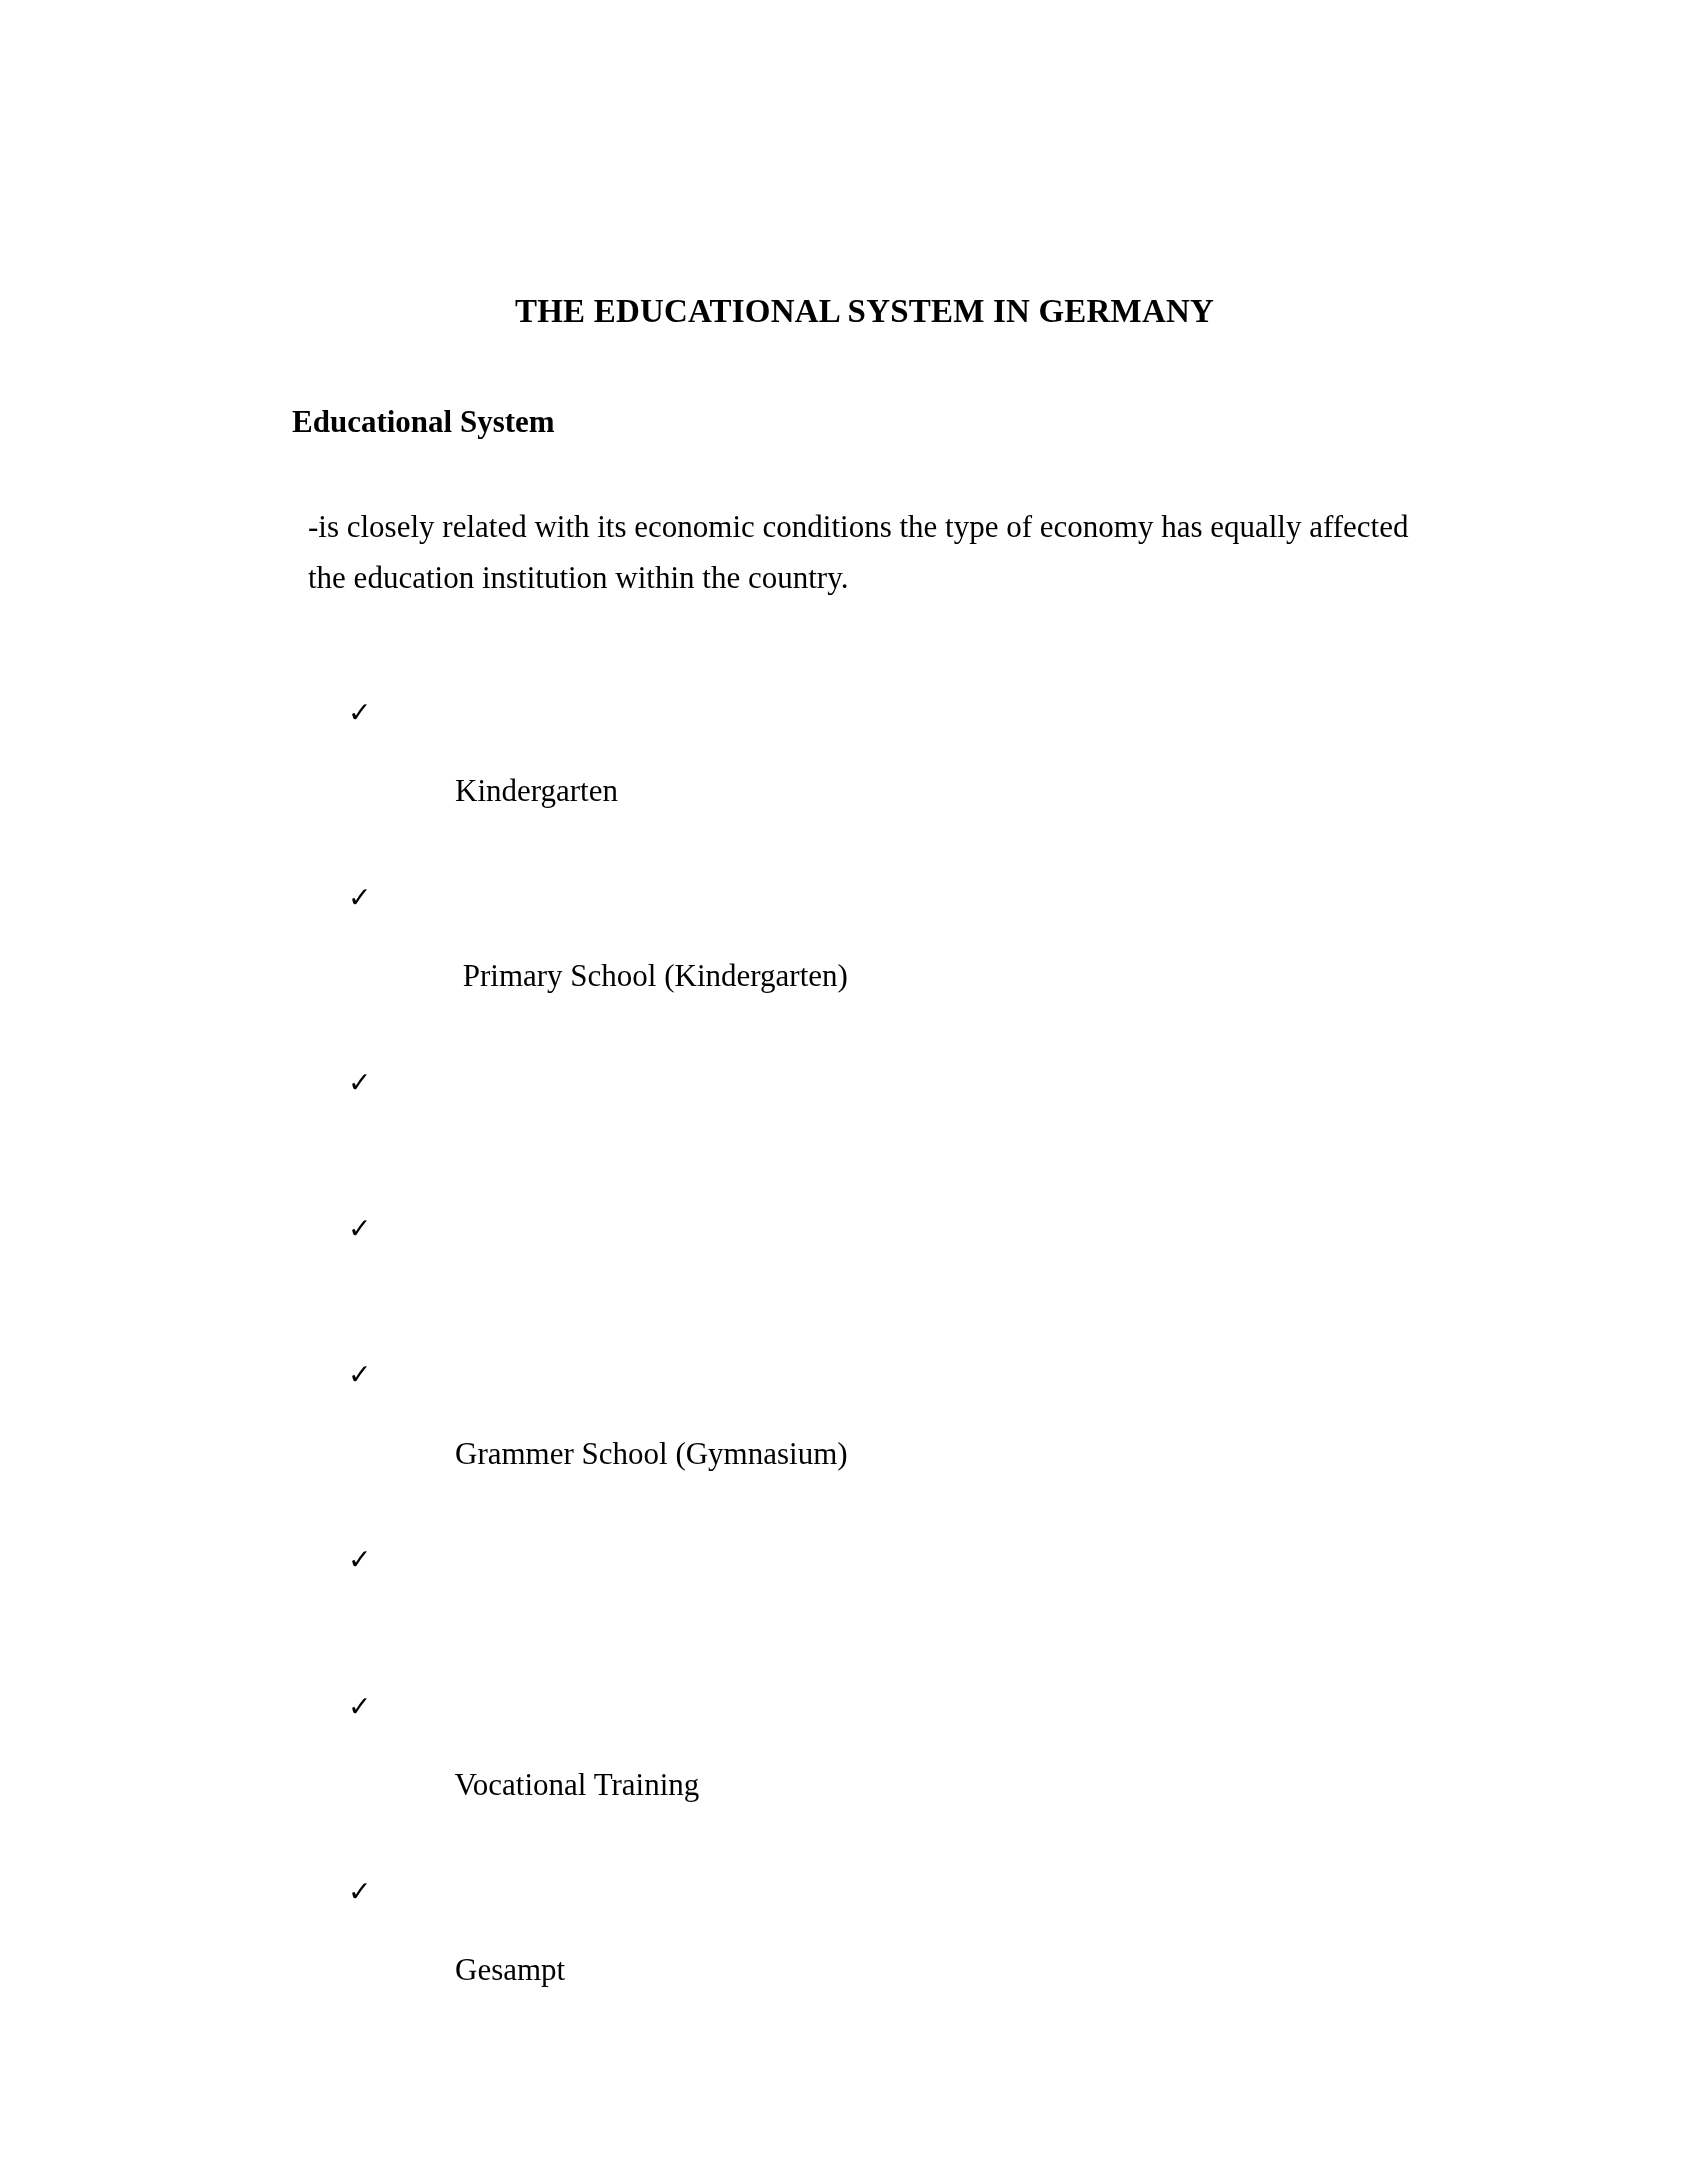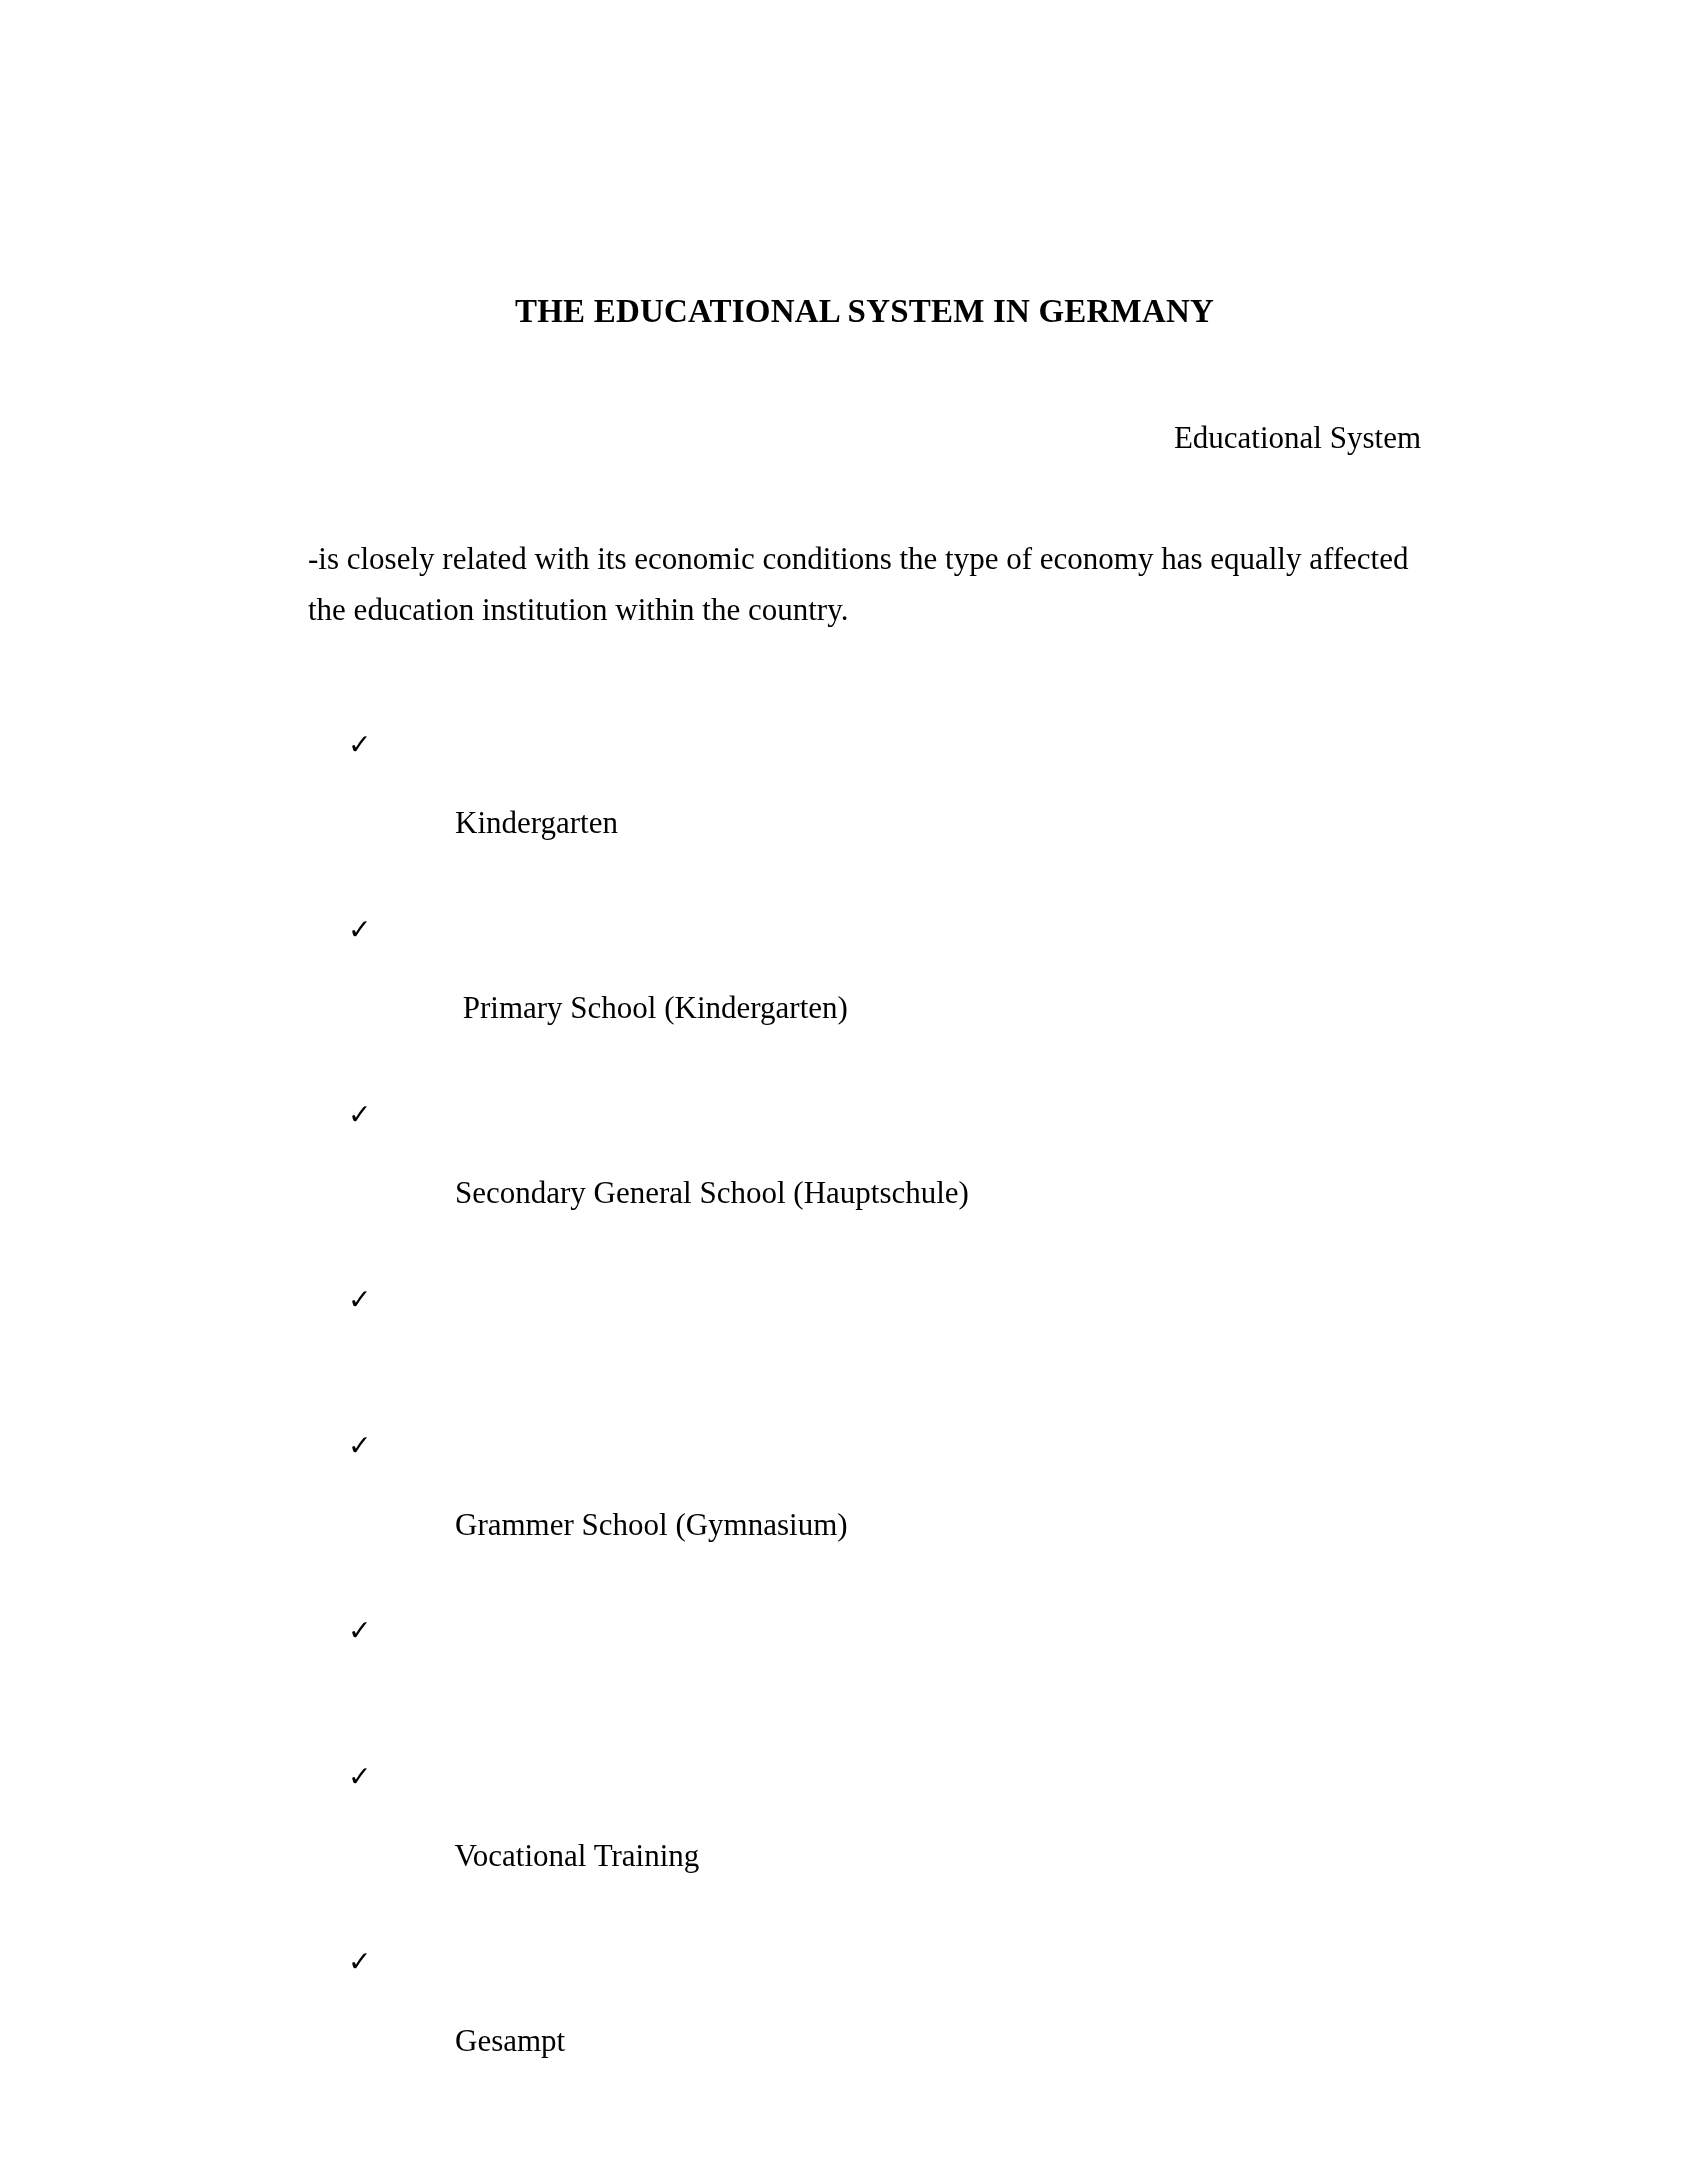--- a/index.html
+++ b/index.html
@@ -35,25 +35,25 @@
     text-align: center;
     font-weight: bold;
     font-size: 33px;
     line-height: 1.2;
     margin: 0;
     padding-top: 292px;
     letter-spacing: 0.2px;
   }
 
   .heading {
-    font-weight: normal;
+    font-weight: bold;
     font-size: 31px;
     line-height: 1.25;
-    margin: 16px;
-    text-align: right;
+    margin: 0;
+    text-align: left;
   }
 
   .para {
     font-size: 31px;
     line-height: 1.62;
     margin: 16px;
     text-align: left;
   }
 
   
@@ -113,21 +113,20 @@
       <li>
         <span class="tick">✓</span>
         <span>Kindergarten</span>
       </li>
       <li>
         <span class="tick">✓</span>
         <span> Primary School (Kindergarten)</span>
       </li>
       <li>
         <span class="tick">✓</span>
-        <span>Secondary General School (Hauptschule)</span>
       </li>
       <li>
         <span class="tick">✓</span>
       </li>
       <li>
         <span class="tick">✓</span>
         <span>Grammer School (Gymnasium)</span>
       </li>
       <li>
         <span class="tick">✓</span>

